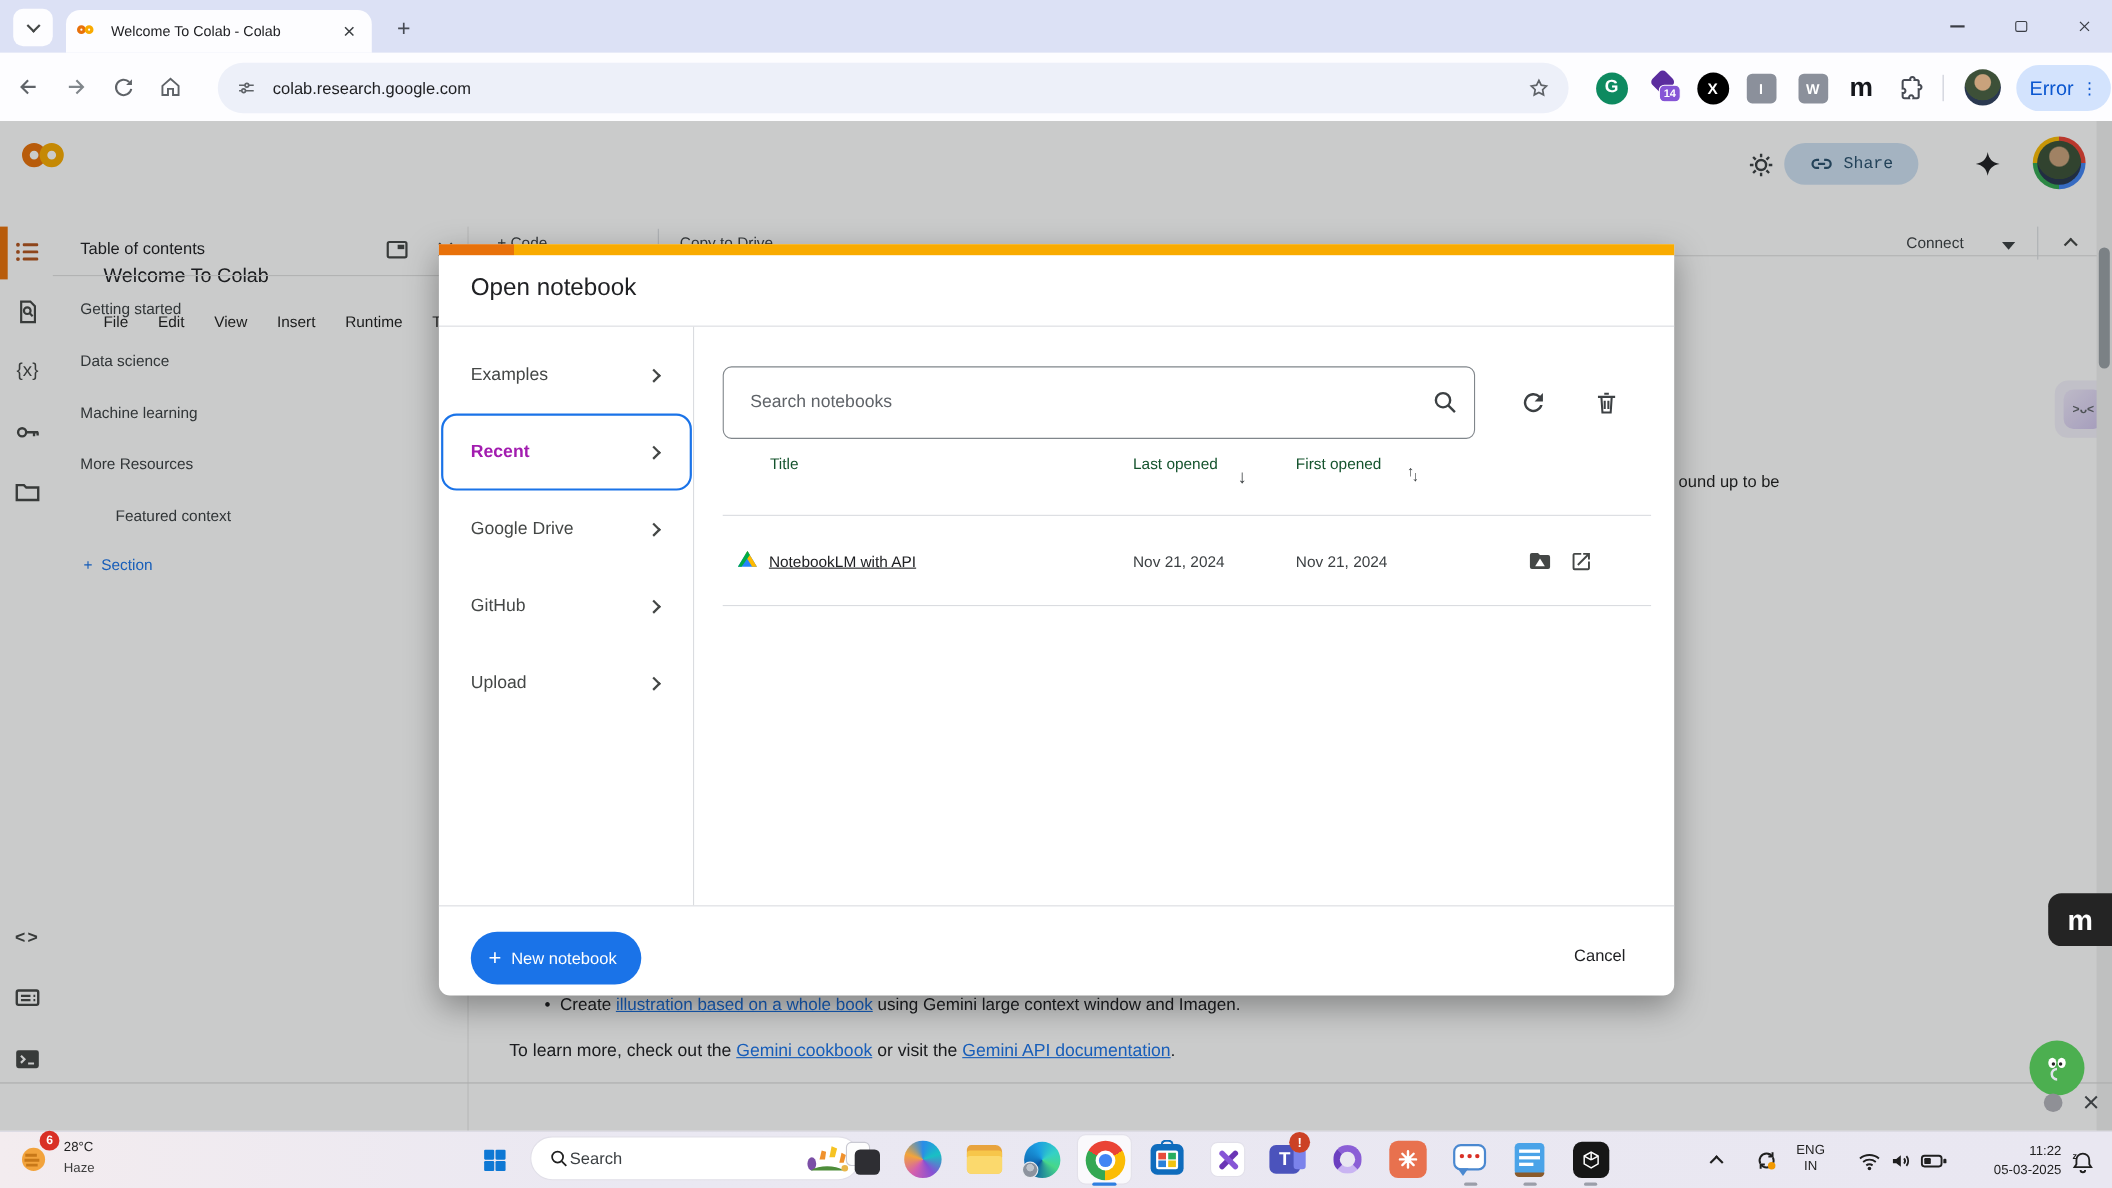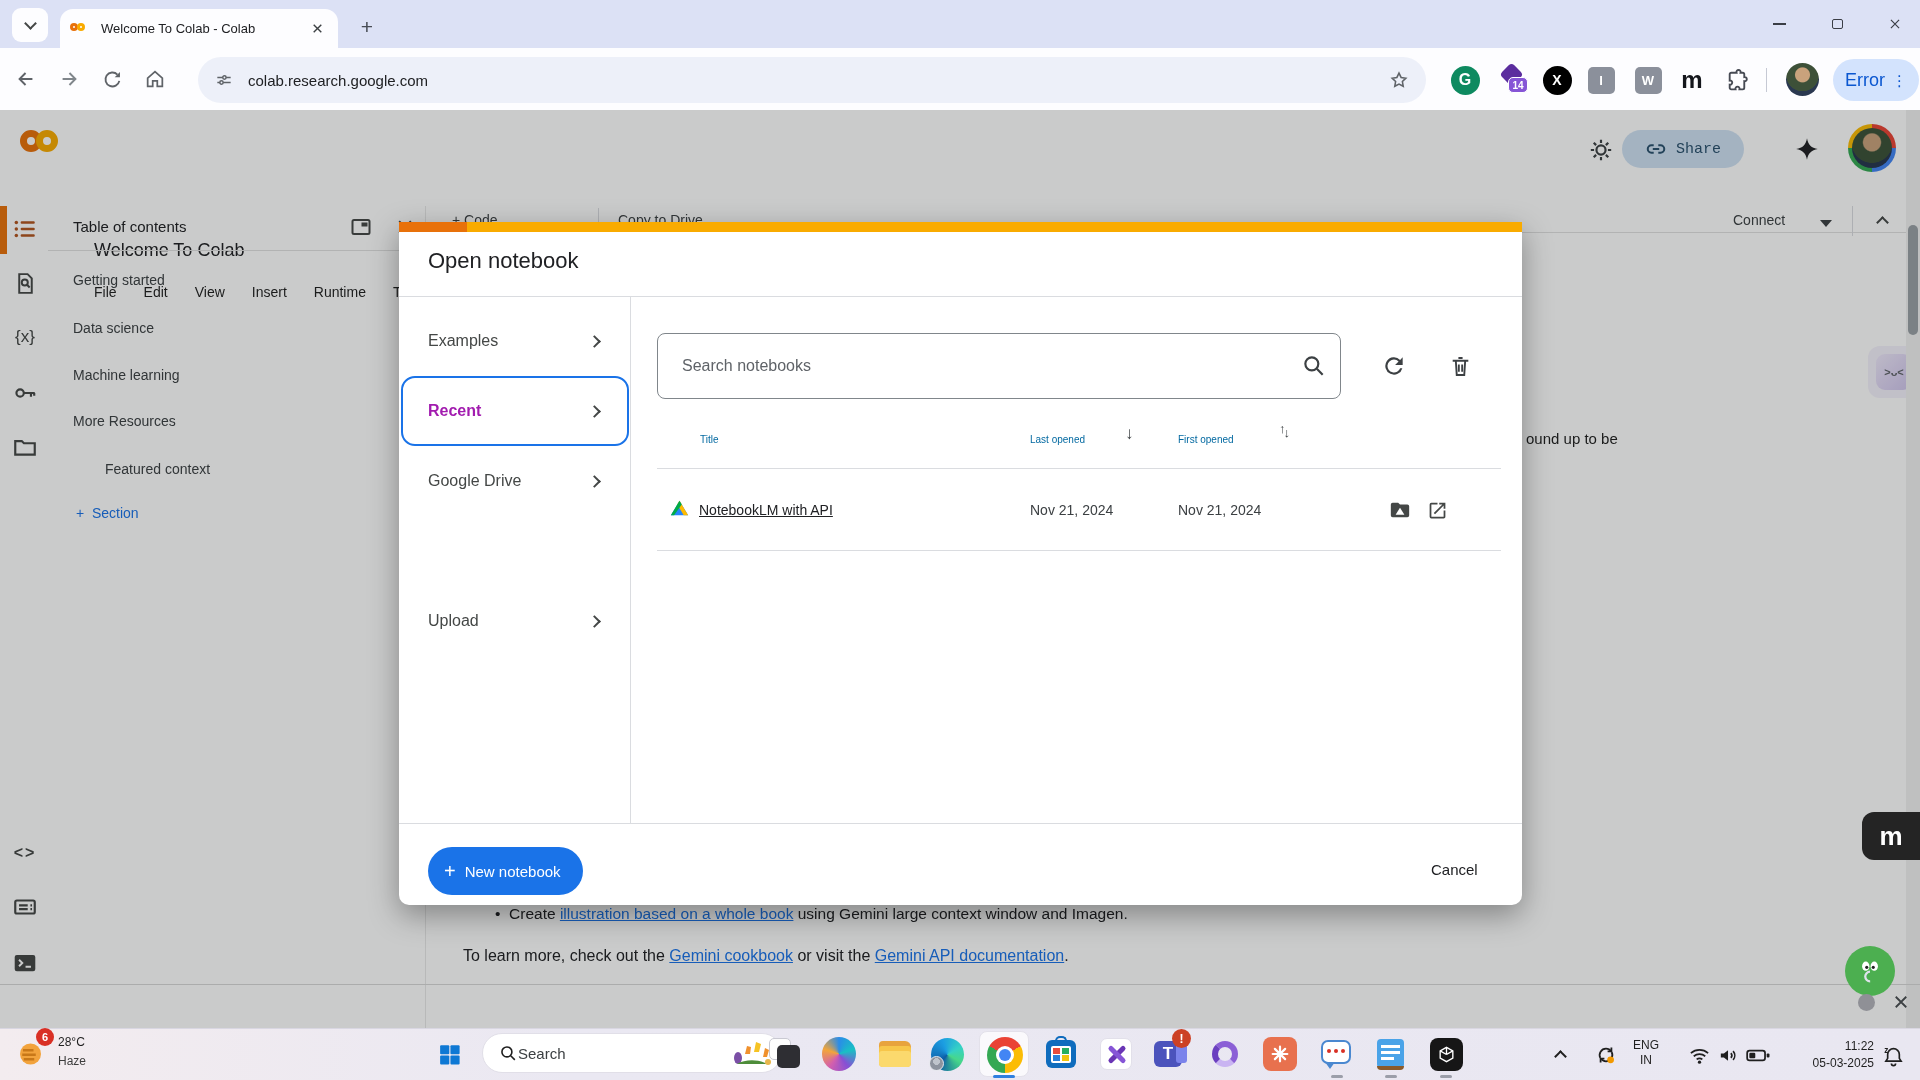--- a/index.html
+++ b/index.html
@@ -47,21 +47,21 @@
   .dlg-title{left:29px;top:26px;font-size:22px;color:#202124;}
   .dlg-hdiv{left:0;top:74px;width:1123px;height:1px;background:#dadce0;}
   .dlg-vdiv{left:231px;top:75px;width:1px;height:526px;background:#dadce0;}
   .dlg-fdiv{left:0;top:601px;width:1123px;height:1px;background:#dadce0;}
   .nav-item{left:10px;width:212px;height:48px;display:flex;align-items:center;justify-content:space-between;padding:0 22px 0 19px;font-size:16px;color:#444746;cursor:pointer;}
   .nav-sel{left:2px;top:154px;width:228px;height:70px;border:2px solid var(--accent);border-radius:14px;}
   .searchbox{left:258px;top:111px;width:684px;height:66px;border:1px solid #80868b;border-radius:8px;display:flex;align-items:center;}
   .searchbox input{border:0;outline:0;background:transparent;flex:1;font-size:16px;color:#202124;padding:0 14px 0 24px;}
   .searchbox input::placeholder{color:#5f6368;}
   .dlgbtn{width:46px;height:46px;border-radius:50%;}
-  .colhead{top:212px;font-size:10px;color:#0369a1;}
+  .colhead{top:191px;font-size:14px;color:#14532d;}
   .rowdiv{left:258px;width:844px;height:1px;background:#dadce0;}
   .cell{top:283px;font-size:14px;color:#3c4043;}
   .nb-link{color:#202124;text-decoration:underline;font-size:14px;}
   .new-btn{left:29px;top:625px;height:48px;padding:0 22px 0 16px;background:var(--accent);border-radius:24px;display:flex;align-items:center;gap:9px;color:#fff;}
   .cancel-btn{left:1022px;top:633px;padding:6px 10px;font-size:15px;color:#202124;border-radius:5px;}
   
   .taskbar{left:0;top:1028px;width:1920px;height:52px;background:linear-gradient(90deg,#f3ecef,#eae8f2 30%,#e9e7f1);border-top:1px solid #d9d7e2;z-index:30;}
   .tb-ic{top:1035px;width:38px;height:38px;z-index:31;}
   .dash{top:1075px;width:12px;height:3px;border-radius:2px;background:#9b9ea9;z-index:31;}
   .tray-txt{font-size:12px;color:#1f1f1f;line-height:1.25;text-align:center;}
@@ -231,20 +231,24 @@
     <div class="abs nav-item" style="top:95px;">
       <span>Examples</span>
         <span class="chev right"></span>
     </div>
     <div class="abs nav-item" style="top:165px;font-weight:600;color:#a21caf;">
       <span>Recent</span>
         <span class="chev right"></span>
     </div>
     <div class="abs nav-item" style="top:235px;text-align:right;">
       <span>Google Drive</span>
+        <span class="chev right"></span>
+    </div>
+    <div class="abs nav-item" style="top:305px;">
+      <span>GitHub</span>
         <span class="chev right"></span>
     </div>
     <div class="abs nav-item" style="top:375px;">
       <span>Upload</span>
         <span class="chev right"></span>
     </div>
 
     <div class="abs searchbox">
       <input type="text" placeholder="Search notebooks" style="">
       <span class="ic" style="width:52px;height:46px;">

